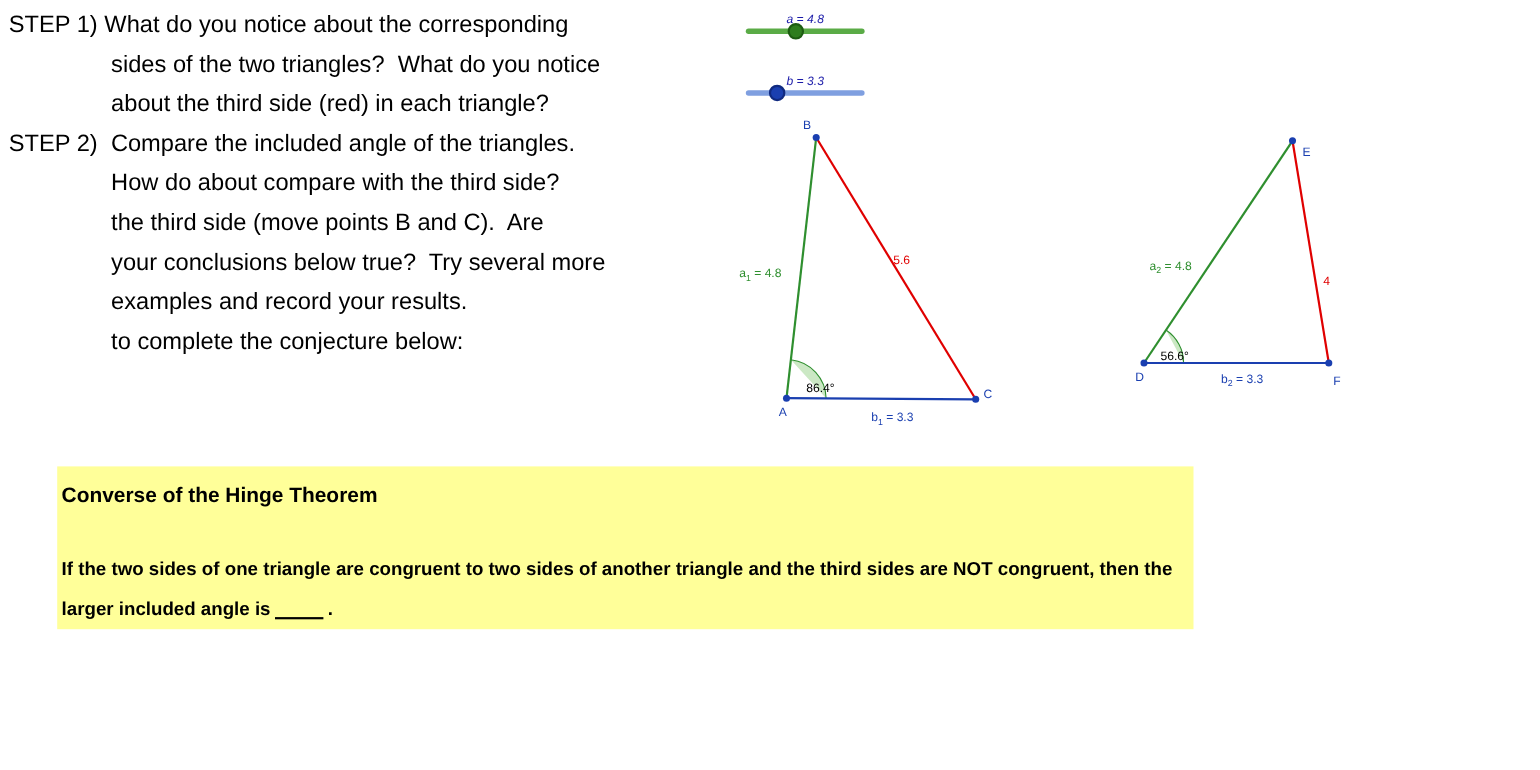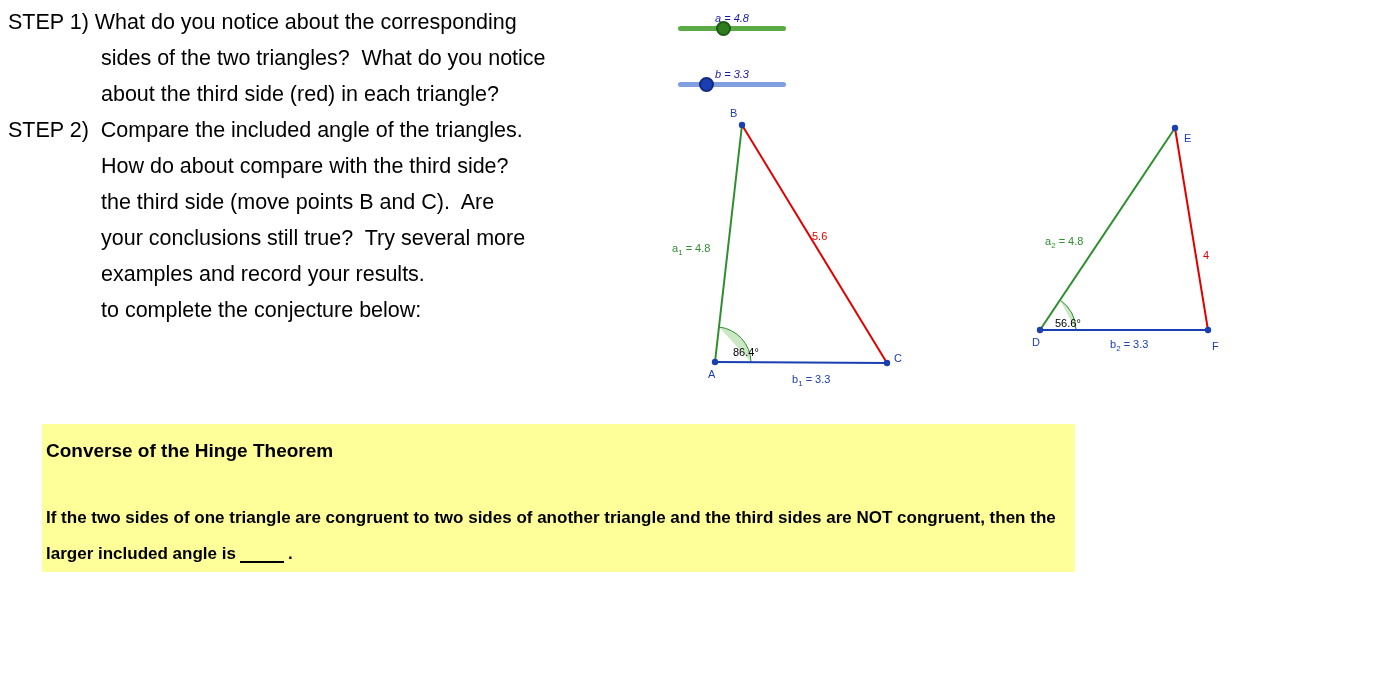--- a/index.html
+++ b/index.html
@@ -70,21 +70,21 @@
     left: 640px;
     top: 0px;
     width: 620px;
     height: 400px;
   }
   #figure svg { display: block; }
 
   
   #conjecture {
     position: absolute;
-    left: 42px;
+    left: 52px;
     top: 424px;
     width: 1033px;
     height: 148px;
     background: #ffff99;
     box-sizing: border-box;
     padding: 16px 0 0 4px;
   }
   .conj-title {
     font-size: 19px;
     font-weight: bold;
@@ -111,21 +111,21 @@
 
 <div id="stage">
 
   <div id="instructions">
     <div class="step-line">STEP 1) What do you notice about the corresponding</div>
     <div class="step-line indent">sides of the two triangles?  What do you notice</div>
     <div class="step-line indent">about the third side (red) in each triangle?</div>
     <div class="step-line">STEP 2)  Compare the included angle of the triangles.</div>
     <div class="step-line indent">How do about compare with the third side?</div>
     <div class="step-line indent">the third side (move points B and C).  Are</div>
-    <div class="step-line indent">your conclusions still true?  Try several more</div>
+    <div class="step-line indent">your conclusions below true?  Try several more</div>
     <div class="step-line indent">examples and record your results.</div>
     <div class="step-line indent">to complete the conjecture below:</div>
   </div>
 
   <div class="slider" style="left:678px; top:12px; width:108px;">
     <div class="slider-label">a = 4.8</div>
     <div class="slider-track" style="background:#5aab46;">
       <div class="slider-knob" style="left:42%; background:#2e7d1e; border:2px solid #1d5c12; box-sizing:border-box;"></div>
     </div>
   </div>

